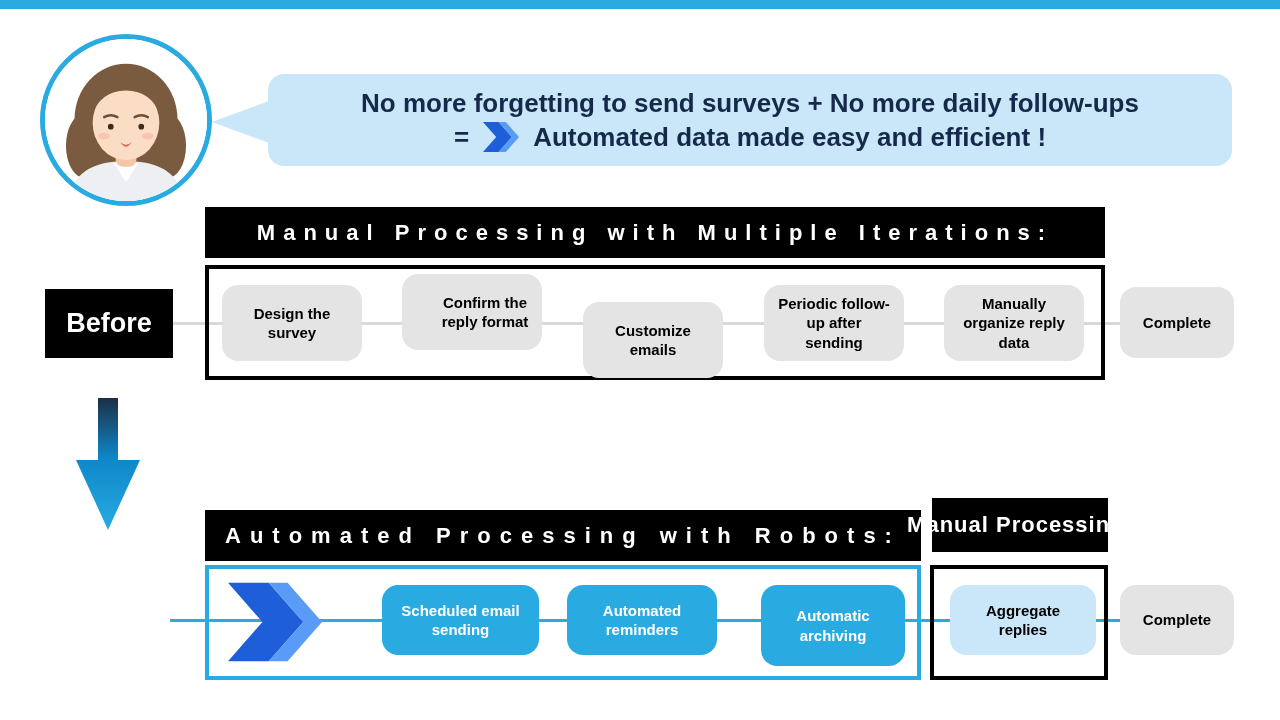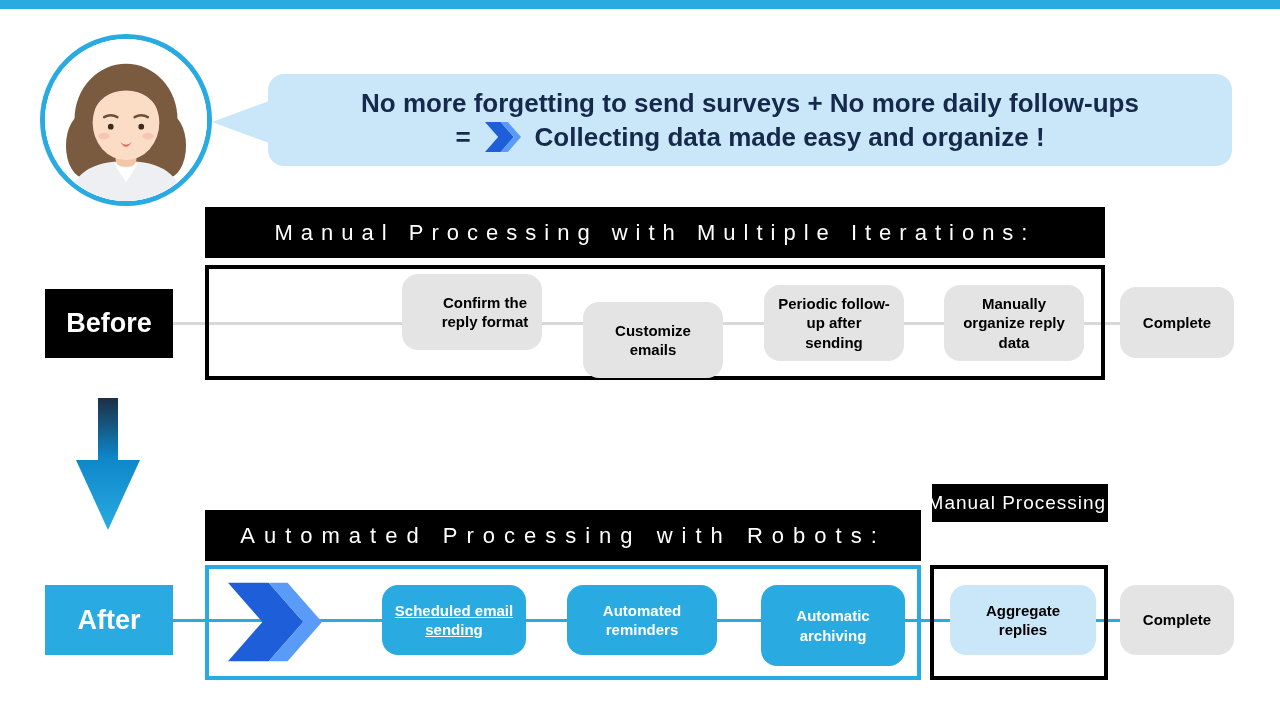--- a/index.html
+++ b/index.html
@@ -18,25 +18,25 @@
             border-radius:16px; display:flex; flex-direction:column; justify-content:center; align-items:center; gap:3px; z-index:2; }
   .bubble-tail { position:absolute; left:212px; top:100px; width:0; height:0;
                  border-top:22px solid transparent; border-bottom:22px solid transparent;
                  border-right:60px solid var(--bubble,#C9E7F8); z-index:1; }
   .bubble-line { color:var(--navy,#16294B); font-weight:bold; font-size:26px; white-space:nowrap; }
   .bubble-line2 { display:flex; align-items:center; gap:14px; }
   .bubble-logo { width:36px; height:30px; }
 
   
   .hdr { position:absolute; background:#000; color:#fff; display:flex; align-items:center; justify-content:center;
-         font-weight:normal; white-space:nowrap; z-index:2; }
+         font-weight:bold; white-space:nowrap; z-index:2; }
   .hdr-wide { font-size:22px; letter-spacing:8px; }
   .hdr1 { left:205px; top:207px; width:900px; height:51px; }
   .hdr2 { left:205px; top:510px; width:716px; height:51px; letter-spacing:9px; }
-  .hdr-manual { left:932px; top:484px; width:176px; height:38px; font-size:19px; letter-spacing:1px; }
+  .hdr-manual { left:932px; top:498px; width:176px; height:54px; font-size:22px; letter-spacing:1px; }
 
   
   .side-label { position:absolute; left:45px; width:128px; display:flex; align-items:center; justify-content:center;
                 color:#fff; font-weight:bold; font-size:27px; z-index:2; }
   .side-before { top:289px; height:69px; background:#000; }
   .side-after  { top:585px; height:70px; background:var(--accent,#29ABE2); }
 
   
   .conn { position:absolute; height:3px; z-index:0; }
   .conn-top { left:170px; top:322px; width:1008px; background:#D9D9D9; }
@@ -102,57 +102,57 @@
 
   <div class="bubble-tail"></div>
   <div class="bubble">
     <div class="bubble-line">No more forgetting to send surveys + No more daily follow-ups</div>
     <div class="bubble-line bubble-line2">
       <span>=</span>
       <svg class="bubble-logo" viewBox="0 0 120 100">
         <polygon points="0,0 52,0 96,50 52,100 0,100 44,50" fill="#1E5ED8"></polygon>
         <polygon points="52,0 76,0 120,50 76,100 52,100 96,50" fill="#5B9BF8"></polygon>
       </svg>
-      <span>Collecting data made easy and organize !</span>
+      <span>Automated data made easy and efficient !</span>
     </div>
   </div>
 
   <div class="hdr hdr-wide hdr1">Manual Processing with Multiple Iterations:</div>
   <div class="side-label side-before">Before</div>
   <div class="conn conn-top"></div>
   <div class="frame frame-black frame-before"></div>
 
+  <div class="step step-gray" style="left:222px; top:285px; width:140px; height:76px;">Design the survey</div>
   <div class="step step-gray" style="left:402px; top:274px; width:140px; height:76px;padding-left:38px;">Confirm the reply format</div>
   <div class="step step-gray" style="left:583px; top:302px; width:140px; height:76px;">Customize emails</div>
   <div class="step step-gray" style="left:764px; top:285px; width:140px; height:76px;">Periodic follow-up after sending</div>
   <div class="step step-gray" style="left:944px; top:285px; width:140px; height:76px;">Manually organize reply data</div>
   <div class="step step-gray" style="left:1120px; top:287px; width:114px; height:71px;">Complete</div>
 
   <svg class="down-arrow" viewBox="0 0 64 132">
     <defs>
       <linearGradient id="arrowGrad" x1="0" y1="0" x2="0" y2="1">
         <stop offset="0" stop-color="#1C2F45"></stop>
         <stop offset="0.45" stop-color="#0E86C8"></stop>
         <stop offset="1" stop-color="#29ABE2"></stop>
       </linearGradient>
     </defs>
     <polygon points="22,0 42,0 42,62 64,62 32,132 0,62 22,62" fill="url(#arrowGrad)"></polygon>
   </svg>
 
   <div class="hdr hdr-wide hdr2">Automated Processing with Robots:</div>
   <div class="hdr hdr-manual">Manual Processing:</div>
-  <div class="side-label side-after">After</div>
   <div class="conn conn-bottom"></div>
   <div class="frame frame-cyan frame-after"></div>
   <div class="frame frame-black frame-manual"></div>
 
   <svg class="pa-logo-big" viewBox="0 0 120 100">
     <polygon points="0,0 52,0 96,50 52,100 0,100 44,50" fill="#1E5ED8"></polygon>
     <polygon points="52,0 76,0 120,50 76,100 52,100 96,50" fill="#5B9BF8"></polygon>
   </svg>
 
-  <div class="step step-blue" style="left:382px; top:585px; width:144px; height:70px;text-decoration:underline;">Scheduled email sending</div>
+  <div class="step step-blue" style="left:382px; top:585px; width:157px; height:70px;">Scheduled email sending</div>
   <div class="step step-blue" style="left:567px; top:585px; width:150px; height:70px;">Automated reminders</div>
   <div class="step step-blue" style="left:761px; top:585px; width:144px; height:81px;">Automatic archiving</div>
   <div class="step step-light" style="left:942px; top:585px; width:146px; height:70px;">Aggregate replies</div>
   <div class="step step-gray" style="left:1120px; top:585px; width:114px; height:70px;">Complete</div>
 
 </div>
 
 </body></html>

